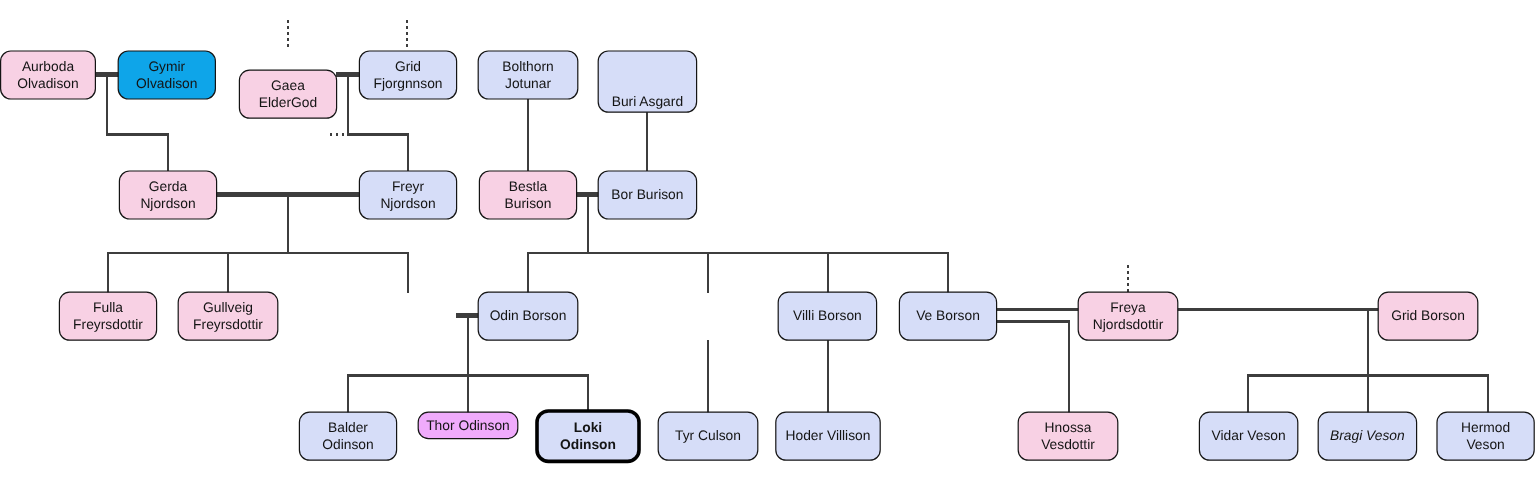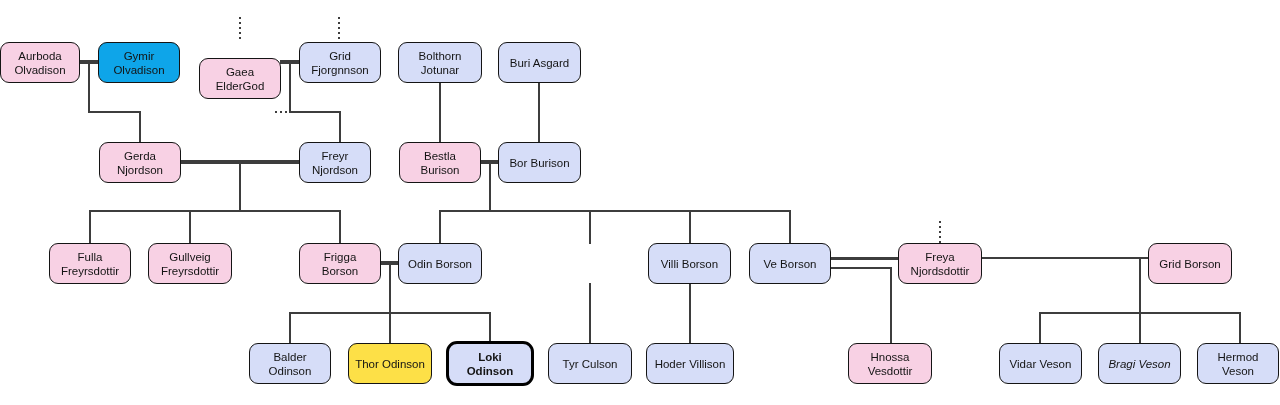--- a/index.html
+++ b/index.html
@@ -99,49 +99,45 @@
       <span>ElderGod</span>
     </div>
     <div class="node" style="left: 299px; top: 42px; width: 82px; height: 41px; background: rgb(214, 221, 248); border-color: rgb(20, 20, 20); color: rgb(20, 20, 20);">
       <span>Grid</span>
       <span>Fjorgnnson</span>
     </div>
     <div class="node" style="left: 398px; top: 42px; width: 84px; height: 41px; background: rgb(214, 221, 248); border-color: rgb(20, 20, 20); color: rgb(20, 20, 20);">
       <span>Bolthorn</span>
       <span>Jotunar</span>
     </div>
-    <div class="node" style="left: 498px; top: 42px; width: 83px; height: 41px; background: rgb(214, 221, 248); border-color: rgb(20, 20, 20); color: rgb(20, 20, 20);">
+    <div class="node" style="left: 498px; top: 42px; width: 83px; height: 52px; background: rgb(214, 221, 248); border-color: rgb(20, 20, 20); color: rgb(20, 20, 20); justify-content: flex-end;">
       <span>Buri Asgard</span>
     </div>
     <div class="node" style="left: 99px; top: 142px; width: 82px; height: 41px; background: rgb(248, 209, 228); border-color: rgb(20, 20, 20); color: rgb(20, 20, 20);">
       <span>Gerda</span>
       <span>Njordson</span>
     </div>
-    <div class="node" style="left: 299px; top: 142px; width: 72px; height: 41px; background: rgb(214, 221, 248); border-color: rgb(20, 20, 20); color: rgb(20, 20, 20); text-align: center;">
+    <div class="node" style="left: 299px; top: 142px; width: 82px; height: 41px; background: rgb(214, 221, 248); border-color: rgb(20, 20, 20); color: rgb(20, 20, 20); text-align: center;">
       <span>Freyr</span>
       <span>Njordson</span>
     </div>
     <div class="node" style="left: 498px; top: 142px; width: 83px; height: 41px; background: rgb(214, 221, 248); border-color: rgb(20, 20, 20); color: rgb(20, 20, 20);">
       <span>Bor Burison</span>
     </div>
     <div class="node" style="left: 399px; top: 142px; width: 82px; height: 41px; background: rgb(248, 209, 228); border-color: rgb(20, 20, 20); color: rgb(20, 20, 20);">
       <span>Bestla</span>
       <span>Burison</span>
     </div>
     <div class="node" style="left: 49px; top: 243px; width: 82px; height: 41px; background: rgb(248, 209, 228); border-color: rgb(20, 20, 20); color: rgb(20, 20, 20);">
       <span>Fulla</span>
       <span>Freyrsdottir</span>
     </div>
     <div class="node" style="left: 148px; top: 243px; width: 84px; height: 41px; background: rgb(248, 209, 228); border-color: rgb(20, 20, 20); color: rgb(20, 20, 20);">
       <span>Gullveig</span>
       <span>Freyrsdottir</span>
-    </div>
-    <div class="node" style="left: 299px; top: 243px; width: 82px; height: 41px; background: rgb(248, 209, 228); border-color: rgb(20, 20, 20); color: rgb(20, 20, 20);">
-      <span>Frigga</span>
-      <span>Borson</span>
     </div>
     <div class="node" style="left: 398px; top: 243px; width: 84px; height: 41px; background: rgb(214, 221, 248); border-color: rgb(20, 20, 20); color: rgb(20, 20, 20);">
       <span>Odin Borson</span>
     </div>
     <div class="node" style="left: 648px; top: 243px; width: 83px; height: 41px; background: rgb(214, 221, 248); border-color: rgb(20, 20, 20); color: rgb(20, 20, 20);">
       <span>Villi Borson</span>
     </div>
     <div class="node" style="left: 749px; top: 243px; width: 82px; height: 41px; background: rgb(214, 221, 248); border-color: rgb(20, 20, 20); color: rgb(20, 20, 20);">
       <span>Ve Borson</span>
     </div>
@@ -149,21 +145,21 @@
       <span>Freya</span>
       <span>Njordsdottir</span>
     </div>
     <div class="node" style="left: 1148px; top: 243px; width: 84px; height: 41px; background: rgb(248, 209, 228); border-color: rgb(20, 20, 20); color: rgb(20, 20, 20);">
       <span>Grid Borson</span>
     </div>
     <div class="node" style="left: 249px; top: 343px; width: 82px; height: 41px; background: rgb(214, 221, 248); border-color: rgb(20, 20, 20); color: rgb(20, 20, 20);">
       <span>Balder</span>
       <span>Odinson</span>
     </div>
-    <div class="node" style="left: 348px; top: 343px; width: 84px; height: 41px; background: #fde047; border-color: rgb(20, 20, 20); color: rgb(20, 20, 20);">
+    <div class="node" style="left: 348px; top: 343px; width: 84px; height: 23px; background: #f0abfc; border-color: rgb(20, 20, 20); color: rgb(20, 20, 20);">
       <span>Thor Odinson</span>
     </div>
     <div class="node highlighted" style="left: 446px; top: 341px; width: 88px; height: 45px; background: rgb(214, 221, 248); border-color: rgb(0, 0, 0); color: rgb(20, 20, 20);">
       <span>Loki</span>
       <span>Odinson</span>
     </div>
     <div class="node" style="left: 548px; top: 343px; width: 84px; height: 41px; background: rgb(214, 221, 248); border-color: rgb(20, 20, 20); color: rgb(20, 20, 20);">
       <span>Tyr Culson</span>
     </div>
     <div class="node" style="left: 646px; top: 343px; width: 88px; height: 41px; background: rgb(214, 221, 248); border-color: rgb(20, 20, 20); color: rgb(20, 20, 20);">

